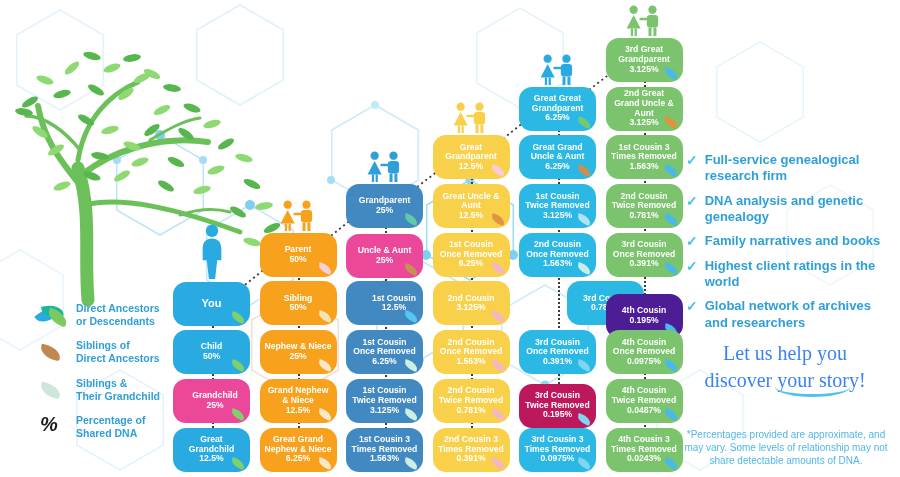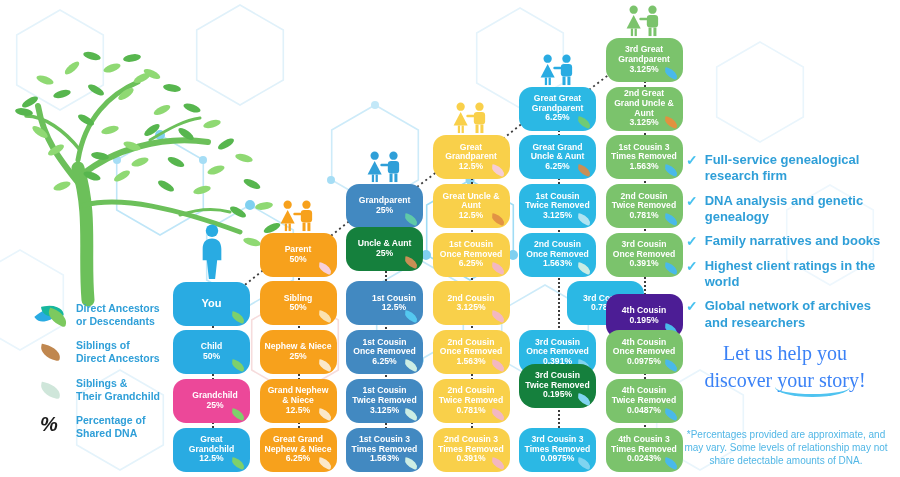--- a/index.html
+++ b/index.html
@@ -240,21 +240,21 @@
       <rect x="25" y="10.5" width="12" height="13.5" rx="3.5"></rect>
       <rect x="26.8" y="24" width="3.2" height="9"></rect>
       <rect x="32" y="24" width="3.2" height="9"></rect>
     <rect x="17" y="13.5" width="9" height="2.6" rx="1.3"></rect>
   </svg>
   <div class="box" style="top: 0px; background: rgb(66, 137, 193);">
       <div class="bt">Grandparent</div>
       <div class="bp">25%</div>
       <span class="leaf" style="background: rgb(95, 201, 168);"></span>
     </div>
-  <div class="box" style="top: 43px; background: #15803d;">
+  <div class="box" style="top: 50px; background: #ec4899;">
       <div class="bt">Uncle &amp; Aunt</div>
       <div class="bp">25%</div>
       <span class="leaf" style="background: rgb(201, 143, 85);"></span>
     </div>
   <div class="box" style="top: 97.4px; background: rgb(66, 137, 193); padding-left: 24px;">
       <div class="bt">1st Cousin</div>
       <div class="bp">12.5%</div>
       <span class="leaf" style="background: rgb(84, 200, 240);"></span>
     </div>
   <div class="box" style="top: 146.1px; background: rgb(66, 137, 193);">
@@ -358,21 +358,21 @@
   <div class="box" style="top: 194.8px; background: rgb(43, 184, 228); margin-left: 48px;">
       <div class="bt">3rd Cousin</div>
       <div class="bp">0.781%</div>
       <span class="leaf" style="background: rgb(127, 212, 240);"></span>
     </div>
   <div class="box" style="top: 243.5px; background: rgb(43, 184, 228);">
       <div class="bt">3rd Cousin Once Removed</div>
       <div class="bp">0.391%</div>
       <span class="leaf" style="background: rgb(127, 212, 240);"></span>
     </div>
-  <div class="box" style="top: 277px; background: #15803d; border-radius: 16px;">
+  <div class="box" style="top: 297px; background: #be185d;">
       <div class="bt">3rd Cousin Twice Removed</div>
       <div class="bp">0.195%</div>
       <span class="leaf" style="background: rgb(127, 212, 240);"></span>
     </div>
   <div class="box" style="top: 340.9px; background: rgb(43, 184, 228);">
       <div class="bt">3rd Cousin 3 Times Removed</div>
       <div class="bp">0.0975%</div>
       <span class="leaf" style="background: rgb(127, 212, 240);"></span>
     </div>
 </div>

